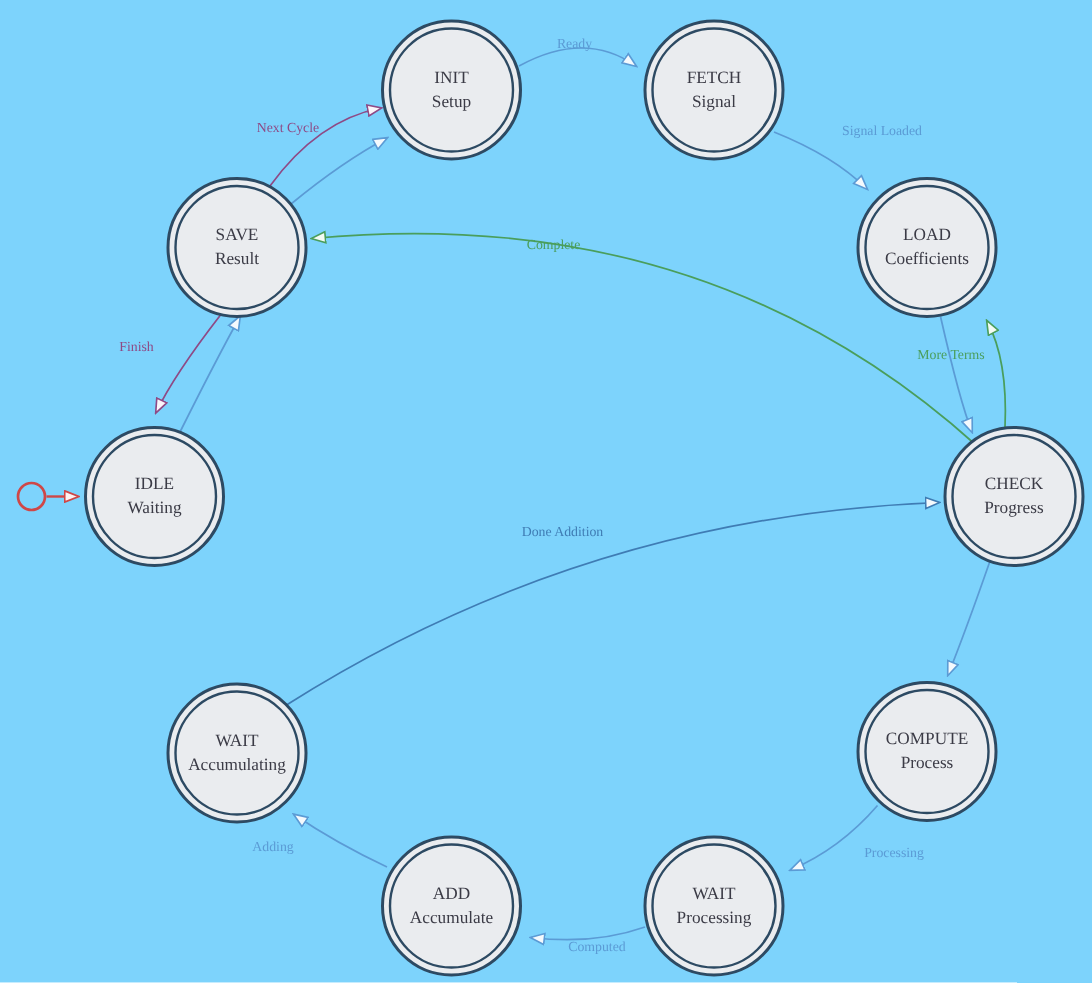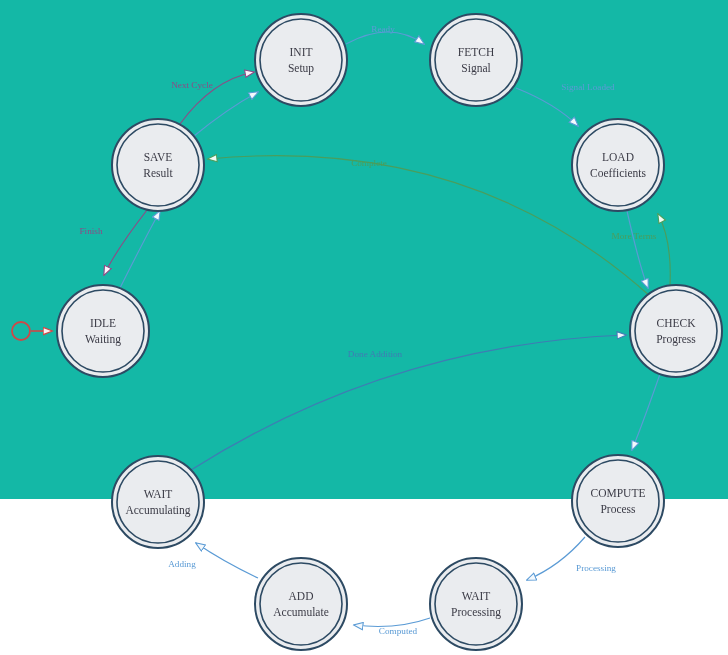--- a/index.html
+++ b/index.html
@@ -9,22 +9,22 @@
   }
   body {
     width: 728px;
     height: 655px;
     font-family: "Liberation Serif", "DejaVu Serif", serif;
     overflow: hidden;
   }
   #diagram-root {
     position: relative;
     width: 728px;
-    height: 499px;
-    background: #14b8a6;
+    height: 655px;
+    background: #7dd3fc;
     text-align: right;
   }
   svg#fsm {
     position: absolute;
     left: 0;
     top: 0;
     width: 728px;
     height: 655px;
     display: block;
   }

